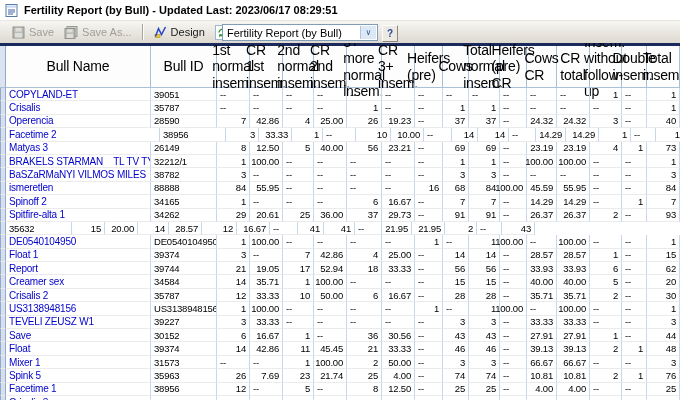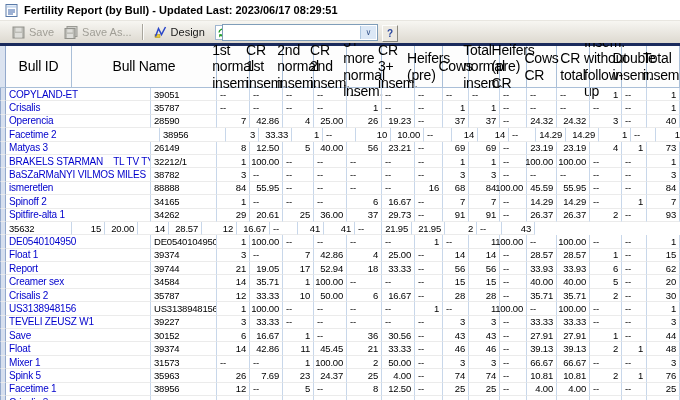--- a/index.html
+++ b/index.html
@@ -101,33 +101,34 @@
       <svg width="11" height="11" viewBox="0 0 12 12">
         <path d="M2.2 6a3.8 3.8 0 0 1 6.6-2.4" fill="none" stroke="#1f9c28" stroke-width="1.5"></path>
         <path d="M9.6 0.6 v3.4 h-3.4 z" fill="#1f9c28"></path>
         <path d="M9.8 6a3.8 3.8 0 0 1-6.6 2.4" fill="none" stroke="#1f9c28" stroke-width="1.5"></path>
         <path d="M2.4 11.4 V8 h3.4 z" fill="#1f9c28"></path>
       </svg>
     </span>
     <span>Refresh</span>
   </div>
   <div class="combo">
+    <span>Fertility Report (by Bull)</span>
     <span class="combo-arrow">∨</span>
   </div>
   <div class="helpbtn">
     <span>?</span>
   </div>
 </div>
 
 <div class="grid">
   <div class="navy"></div>
   <div class="ghead">
       <div class="hcell hsel" style="width: 6px;"></div>
+      <div class="hcell" style="width: 145px;">Bull Name</div>
       <div class="hcell" style="width: 66px;">Bull ID</div>
-      <div class="hcell" style="width: 145px;">Bull Name</div>
       <div class="hcell" style="width: 33px;">1st
 normal
 insem.</div>
       <div class="hcell" style="width: 33px;">CR
 1st
 insem.</div>
       <div class="hcell" style="width: 31px;">2nd
 normal
 insem.</div>
       <div class="hcell" style="width: 33px;">CR
@@ -579,21 +580,21 @@
         <div class="cell dash" style="width: 25px;">--</div>
         <div class="cell num" style="width: 33px;">3</div>
       </div>
       <div class="grow">
         <div class="cell sel" style="width: 6px;"></div>
         <div class="cell name" style="width: 145px;">Spink 5</div>
         <div class="cell id" style="width: 66px;">35963</div>
         <div class="cell num" style="width: 33px;">26</div>
         <div class="cell num" style="width: 33px;">7.69</div>
         <div class="cell num" style="width: 31px;">23</div>
-        <div class="cell num" style="width: 33px;">24.37</div>
+        <div class="cell num" style="width: 33px;">21.74</div>
         <div class="cell num" style="width: 35px;">25</div>
         <div class="cell num" style="width: 33px;">4.00</div>
         <div class="cell dash" style="width: 28px;">--</div>
         <div class="cell num" style="width: 26px;">74</div>
         <div class="cell num" style="width: 31px;">74</div>
         <div class="cell dash" style="width: 27px;">--</div>
         <div class="cell num" style="width: 30px;">10.81</div>
         <div class="cell num" style="width: 33px;">10.81</div>
         <div class="cell num" style="width: 32px;">2</div>
         <div class="cell num" style="width: 25px;">1</div>

